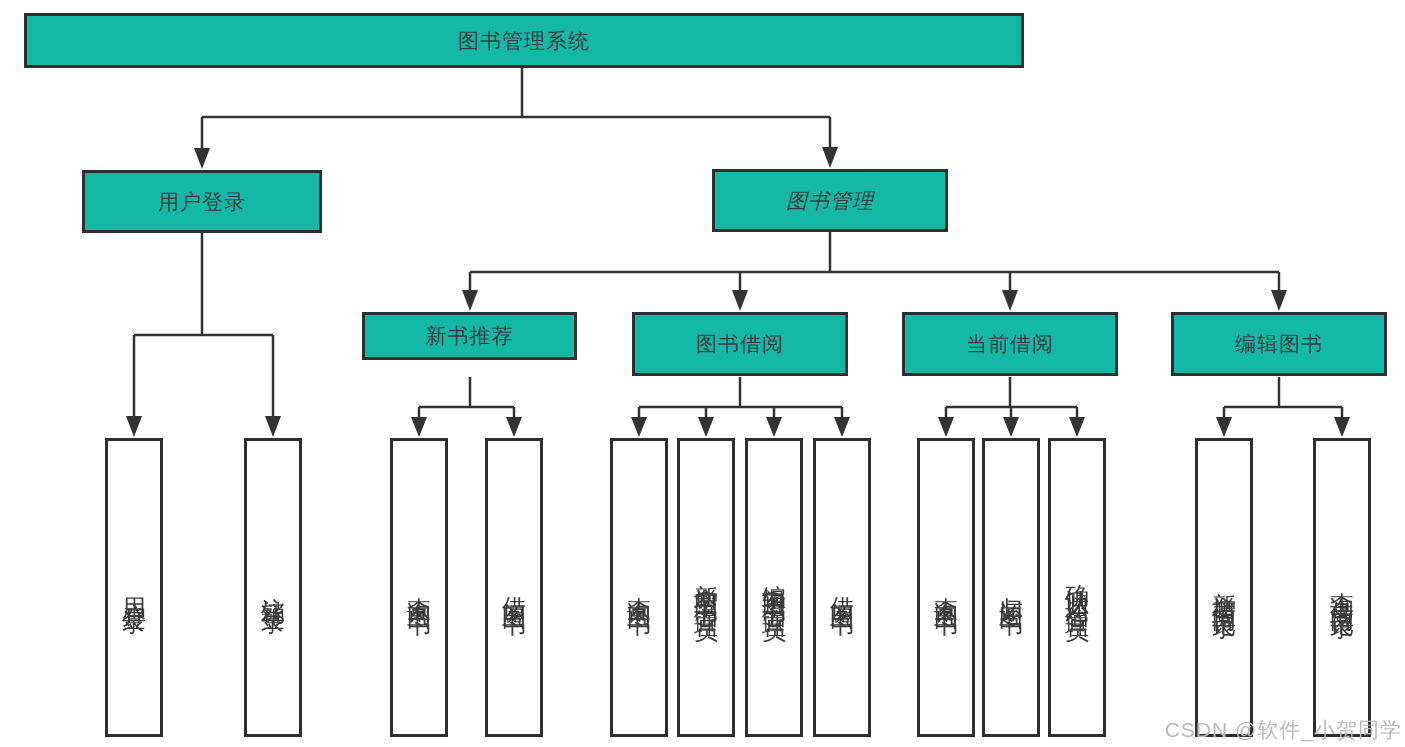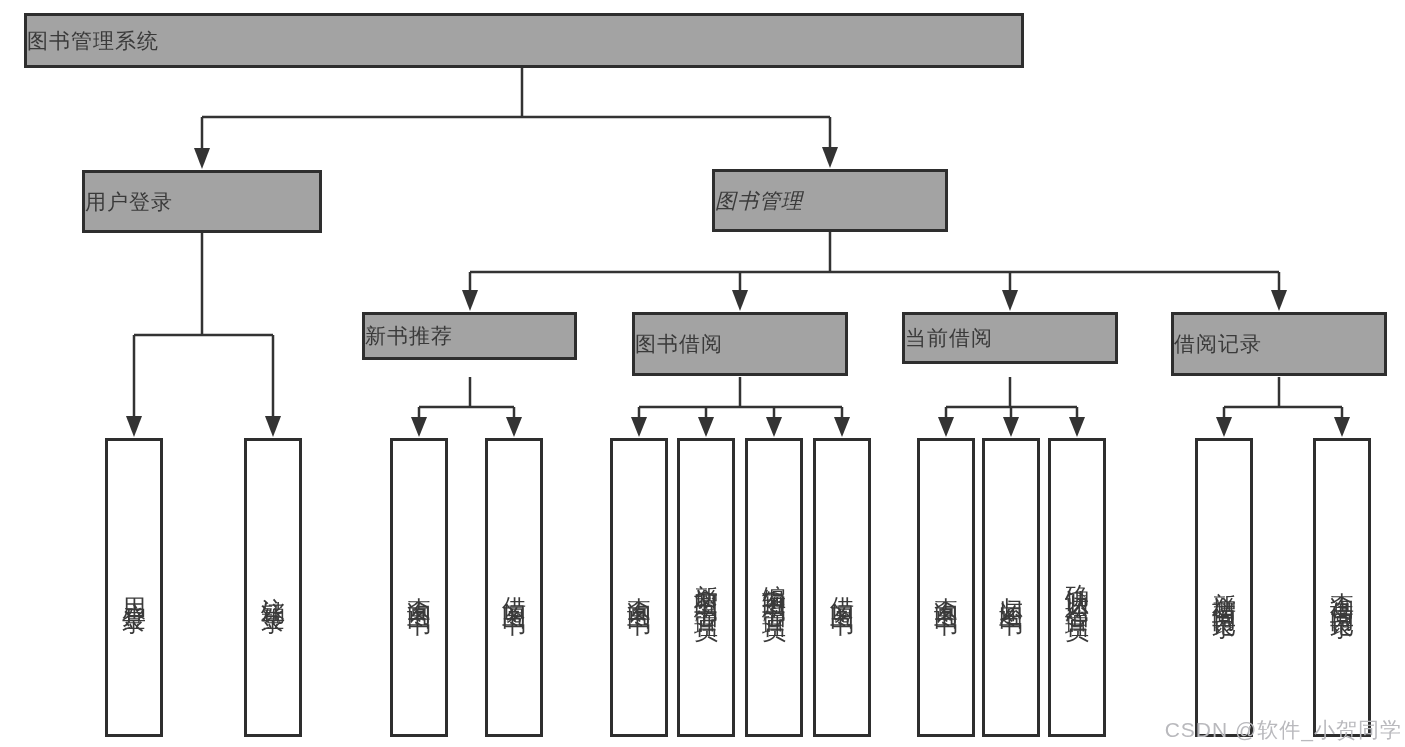--- a/index.html
+++ b/index.html
@@ -12,24 +12,25 @@
     overflow: hidden;
   }
   .connectors {
     position: absolute;
     left: 0; top: 0;
     width: 1405px; height: 747px;
   }
   .hbox {
     position: absolute;
     box-sizing: border-box;
-    background: #a3a3a3;
+    background: #14b8a6;
     border: 3px solid #2e2e2e;
     display: flex;
     align-items: center;
+    justify-content: center;
     color: #3a3a3a;
     font-size: 21px;
     letter-spacing: 1px;
     z-index: 2;
   }
   .vbox {
     position: absolute;
     box-sizing: border-box;
     background: #ffffff;
     border: 3px solid #2e2e2e;
@@ -147,25 +148,25 @@
   <div class="hbox" style="left:712px; top:169px; width:236px; height:63px;font-style:italic;">
     <span>图书管理</span>
   </div>
 
   <div class="hbox" style="left:362px; top:312px; width:215px; height:48px;">
     <span>新书推荐</span>
   </div>
   <div class="hbox" style="left:632px; top:312px; width:216px; height:64px;">
     <span>图书借阅</span>
   </div>
-  <div class="hbox" style="left:902px; top:312px; width:216px; height:52px;">
+  <div class="hbox" style="left:902px; top:312px; width:216px; height:64px;">
     <span>当前借阅</span>
   </div>
   <div class="hbox" style="left:1171px; top:312px; width:216px; height:64px;">
-    <span>借阅记录</span>
+    <span>编辑图书</span>
   </div>
 
   <div class="vbox" style="left:105px;">
     <span>用户登录</span>
   </div>
   <div class="vbox" style="left:244px;">
     <span>注销登录</span>
   </div>
 
   <div class="vbox" style="left:390px;">

